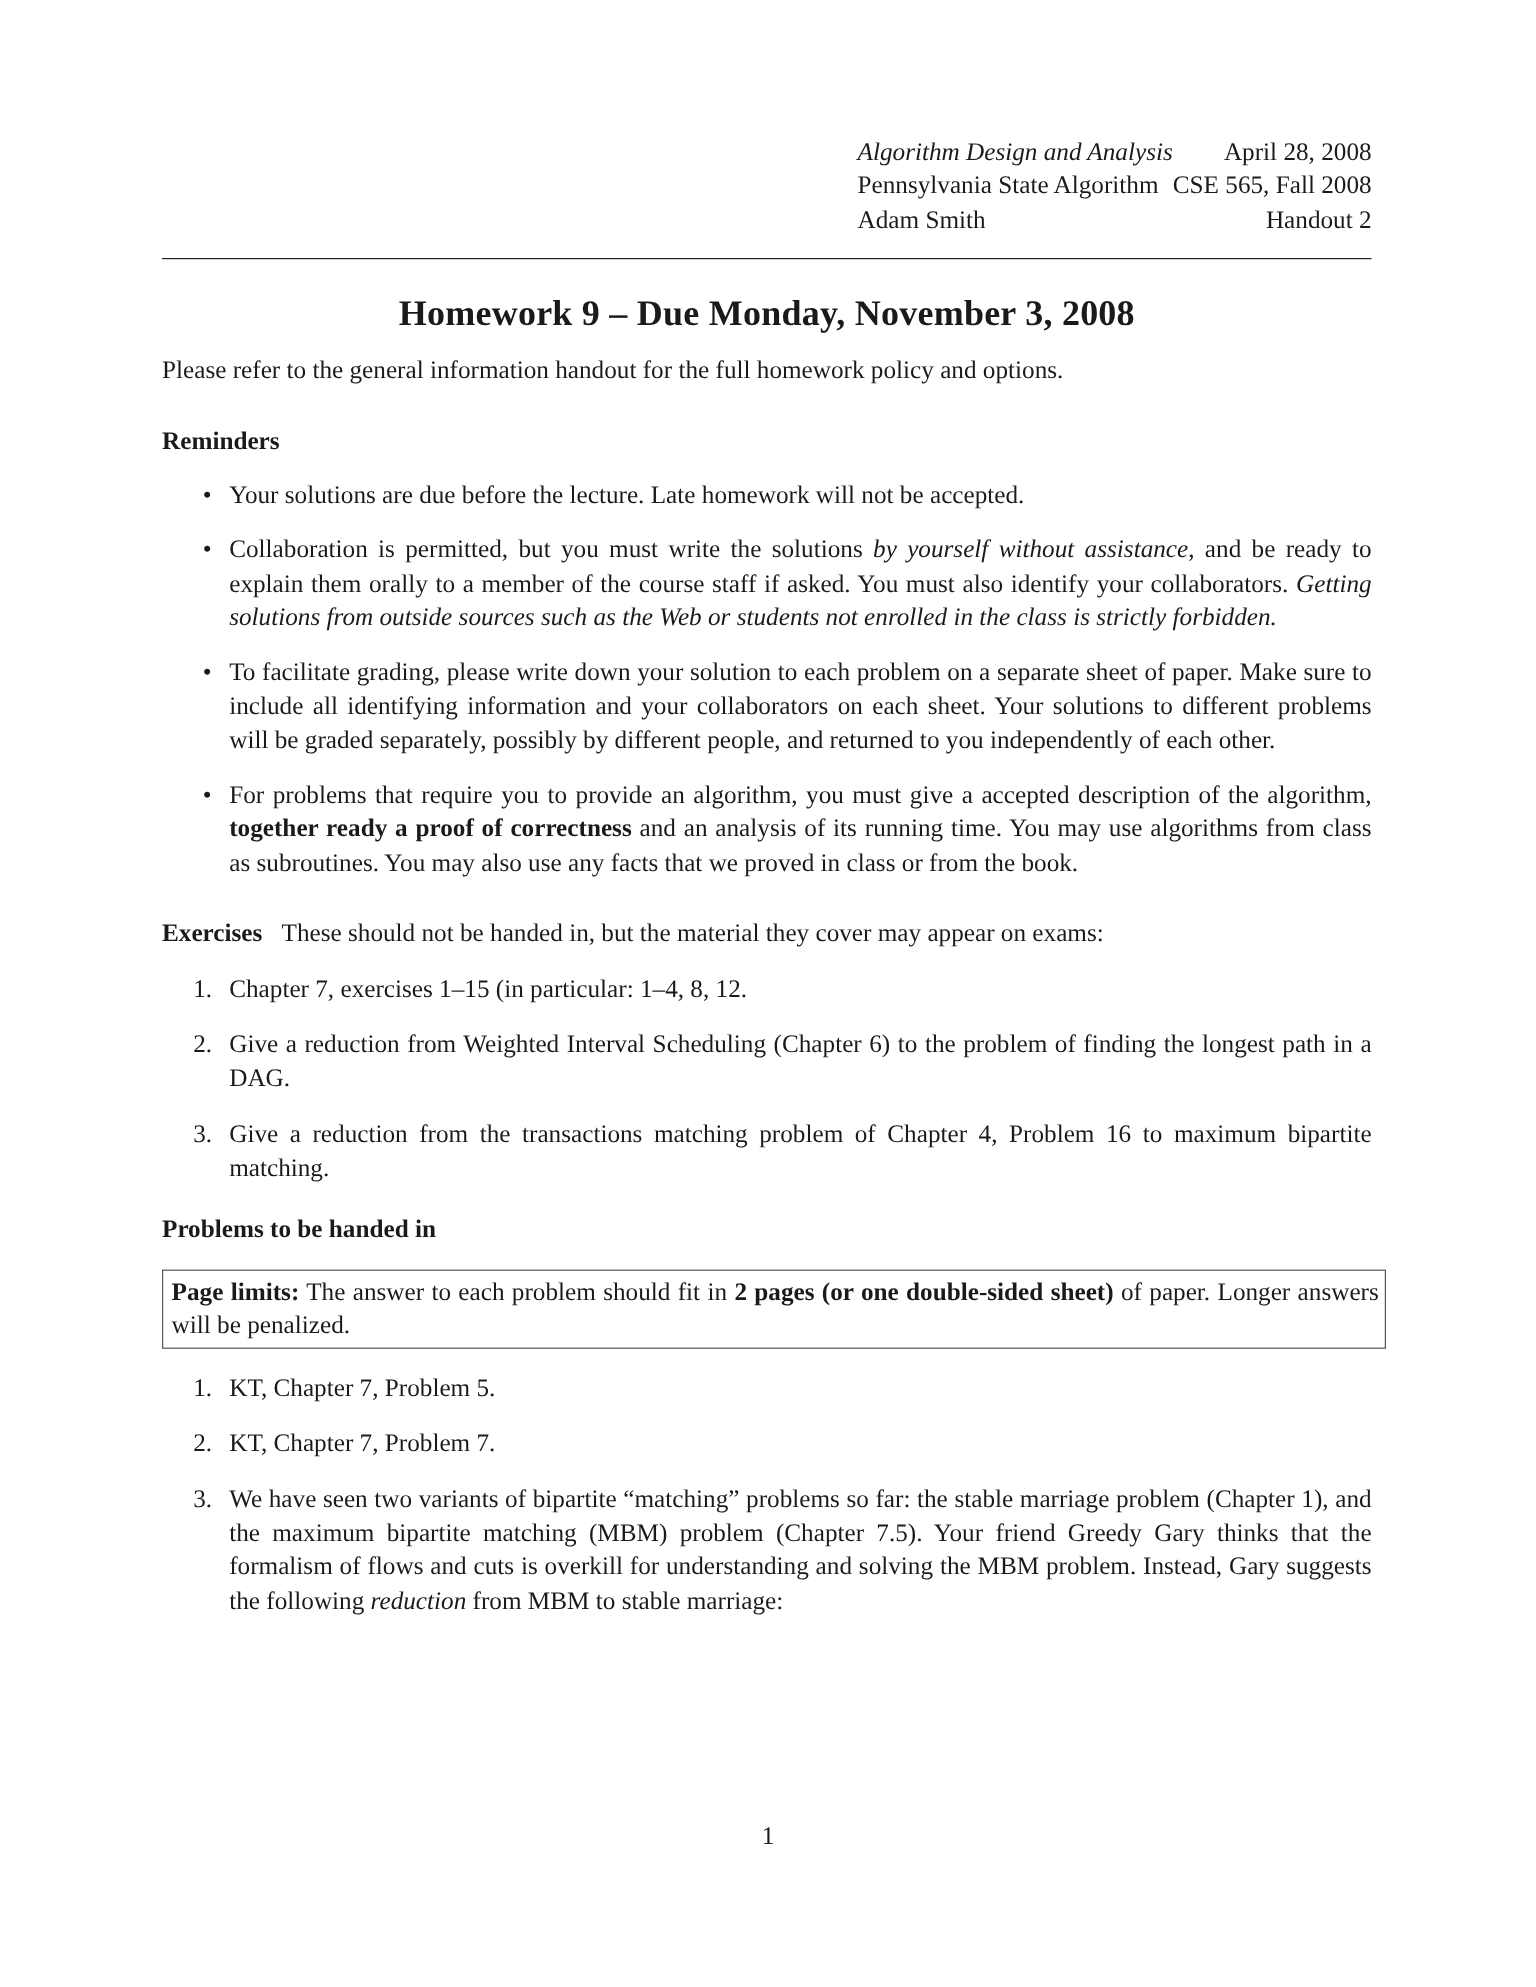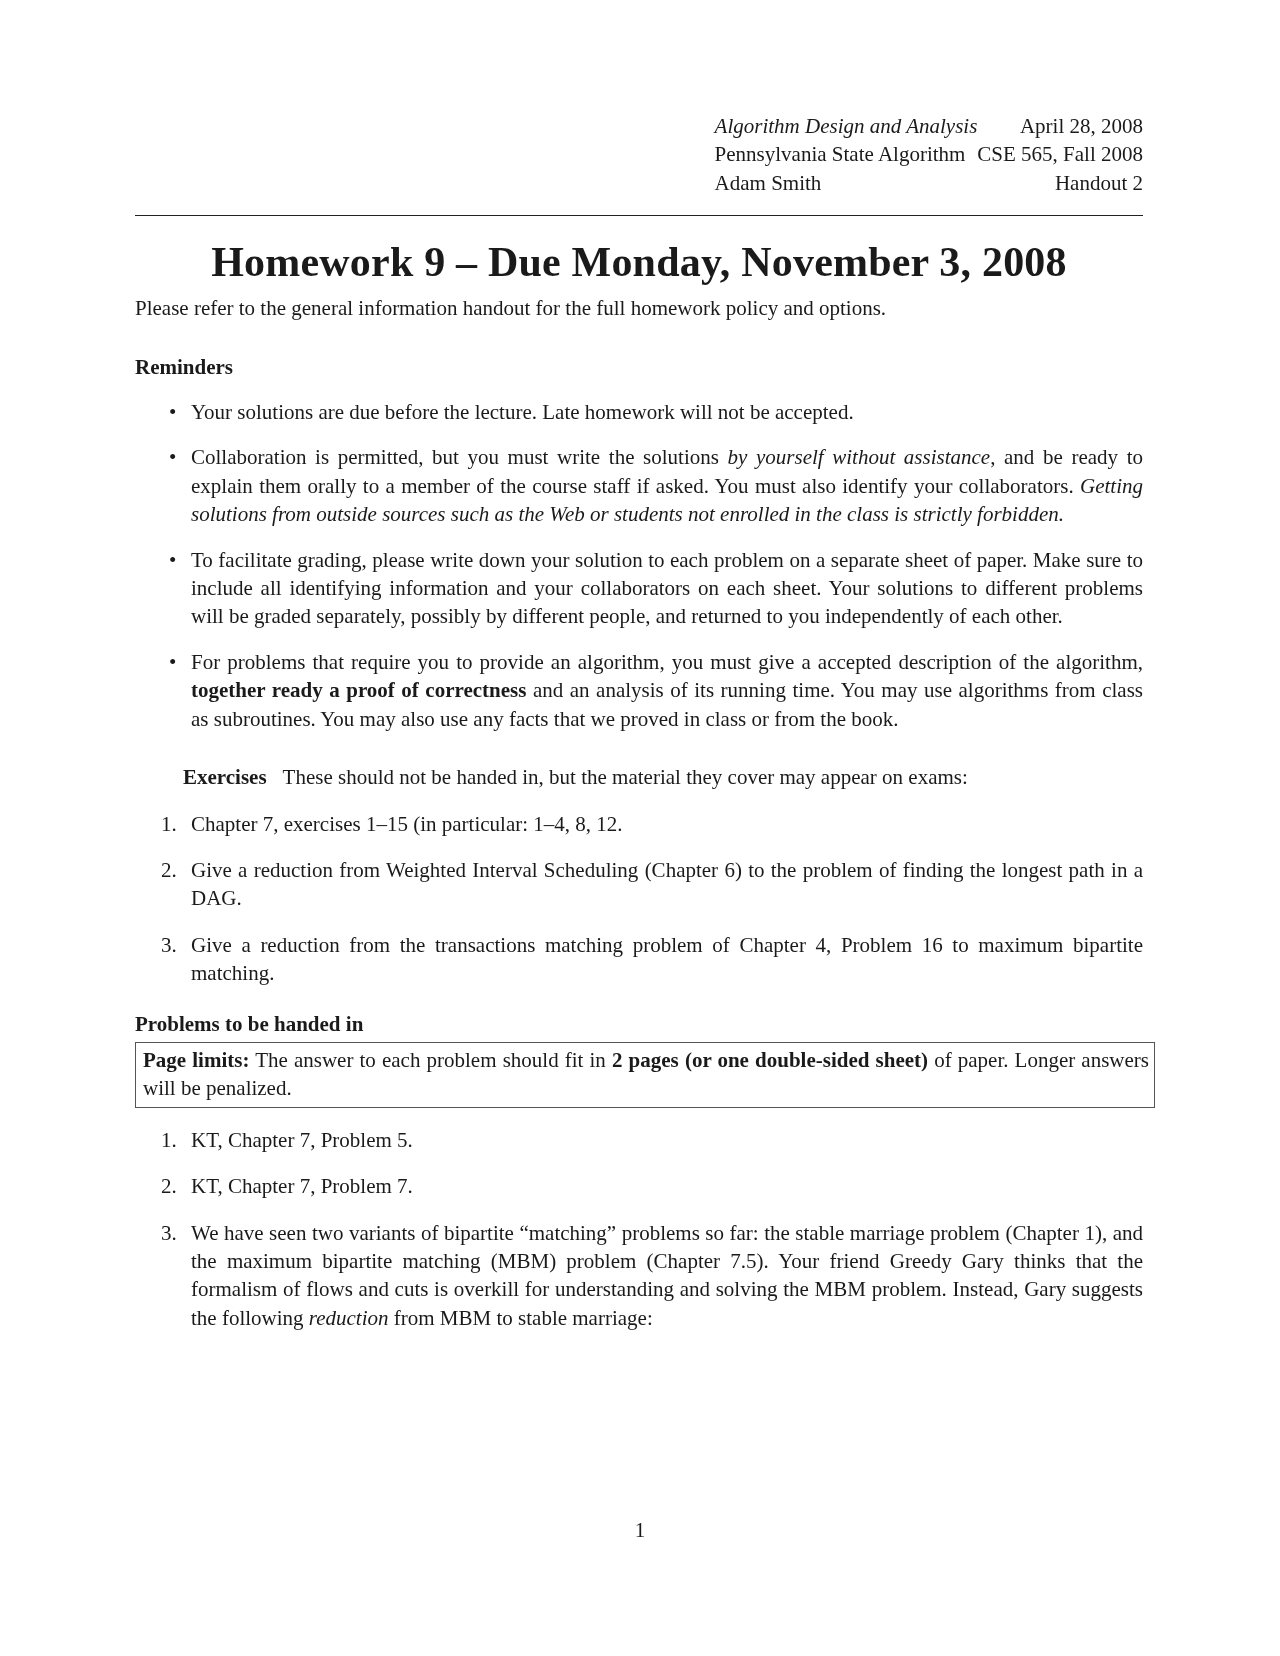--- a/index.html
+++ b/index.html
@@ -11,37 +11,37 @@
   .page {
     position: absolute; left: 135px; top: 112px; width: 1008px;
     font-family: "Liberation Serif", "DejaVu Serif", serif;
     font-size: 21px; line-height: 28.4px;
   }
   .hdr { display: flex; justify-content: flex-end; font-size: 21px; line-height: 28.4px; }
   .hdr .left .it { font-style: italic; }
   .hdr .right { text-align: right; }
   .rule { height: 0; border-top: 1.4px solid #222; margin-top: 18px; }
   .title {
-    text-align: center; font-weight: bold; font-size: 42px; line-height: 40px;
+    text-align: center; font-weight: bold; font-size: 30px; line-height: 40px;
     margin-top: 26px; letter-spacing: 0.2px;
   }
   .intro { text-align: left; margin-top: 12px; }
   .section-head { font-weight: bold; margin-top: 30px; }
   ul.rem { list-style: none; margin: 17px 0 0 0; padding: 0 0 0 56px; }
   ul.rem li { position: relative; margin-bottom: 17px; text-align: justify; }
   ul.rem li .bullet { position: absolute; left: -22px; top: 0; }
   .it { font-style: italic; }
   .bf { font-weight: bold; }
-  .ex-head { margin-top: 30px; margin-left: 48px; }
+  .ex-head { margin-top: 30px; }
   .ex-head .bf { margin-right: 16px; }
   ol.items { list-style: none; margin: 18px 0 0 0; padding: 0 0 0 56px; }
   ol.items li { position: relative; margin-bottom: 18px; text-align: justify; }
   ol.items li .num { position: absolute; left: -30px; top: 0; }
   .box {
-    border: 1.4px solid #555; padding: 3px 5px 4px 7px; margin-top: 4px;
+    border: 1.4px solid #555; padding: 3px 5px 4px 7px; margin-top: 20px;
     text-align: justify; margin-left: 0; margin-right: -12px;
   }
   .pagenum { position: absolute; left: 0; width: 1280px; top: 1518px; text-align: center;
     font-family: "Liberation Serif", "DejaVu Serif", serif; font-size: 21px; }
 </style>
 </head>
 <body>
 
 <div class="page">
 

